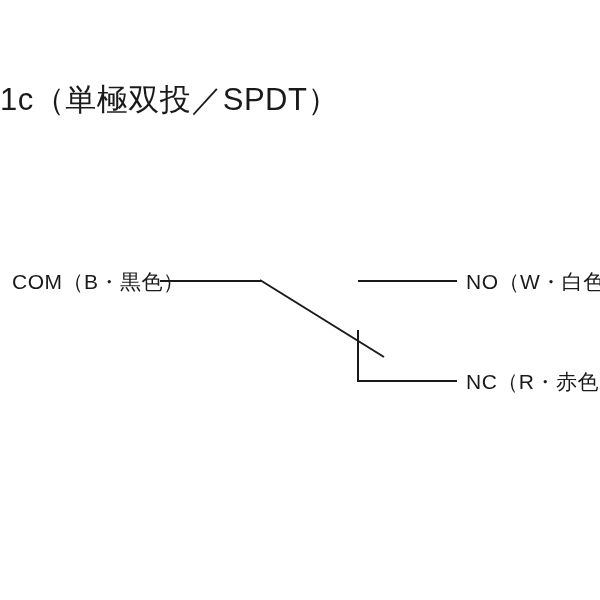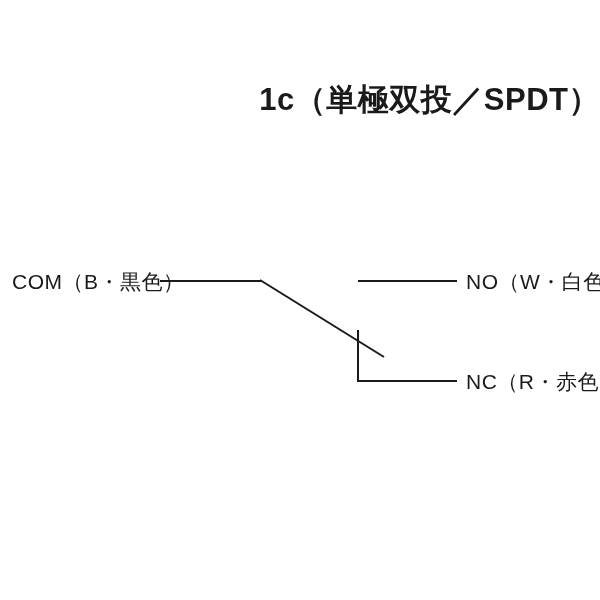--- a/index.html
+++ b/index.html
@@ -13,23 +13,23 @@
     position: relative;
     overflow: hidden;
     font-family: "Liberation Sans", sans-serif;
     color: #1a1a1a;
   }
   .title {
     position: absolute;
     top: 79px;
     left: 0;
     width: 600px;
-    text-align: right;
+    text-align: left;
     font-size: 31px;
-    font-weight: bold;
+    font-weight: normal;
     letter-spacing: 0.5px;
     white-space: nowrap;
   }
   .terminal-label {
     position: absolute;
     font-size: 21px;
     font-weight: 500;
     letter-spacing: 0.5px;
     line-height: 24px;
     white-space: nowrap;

